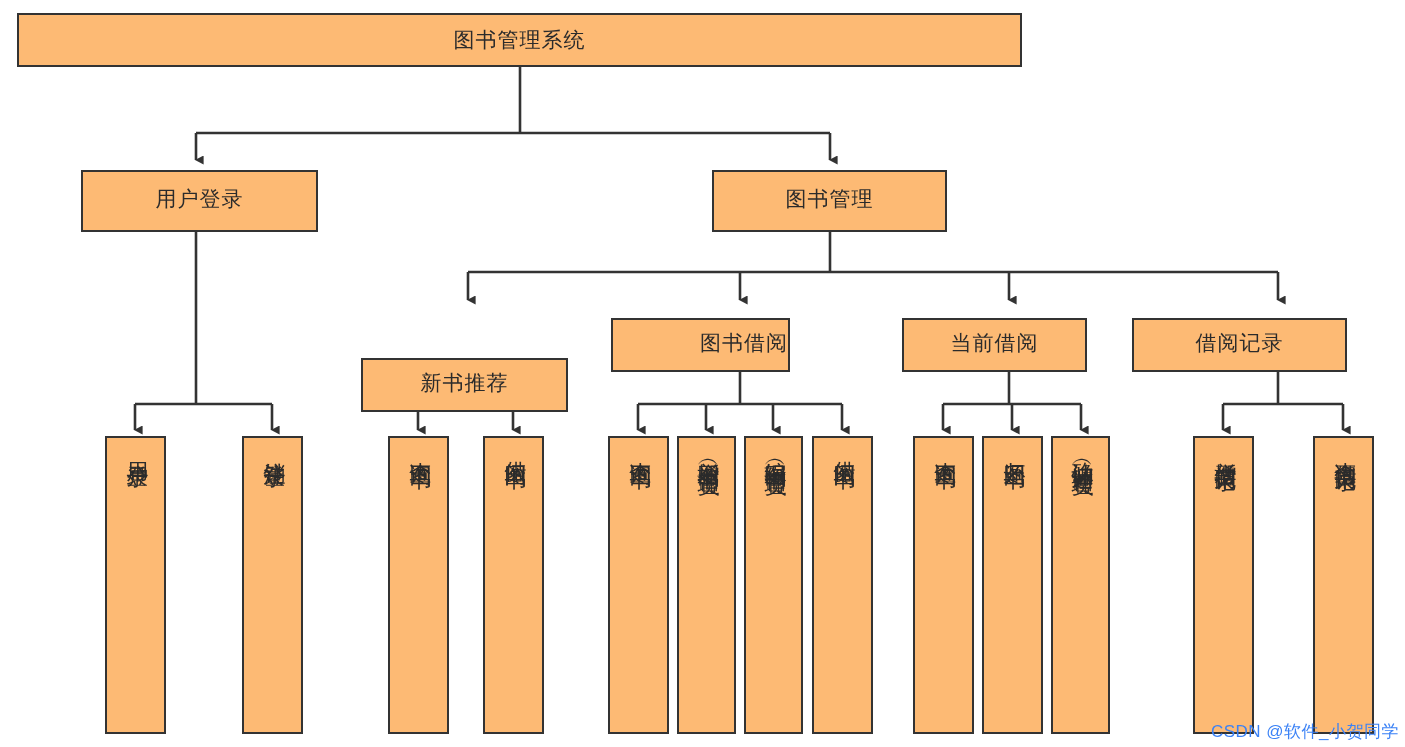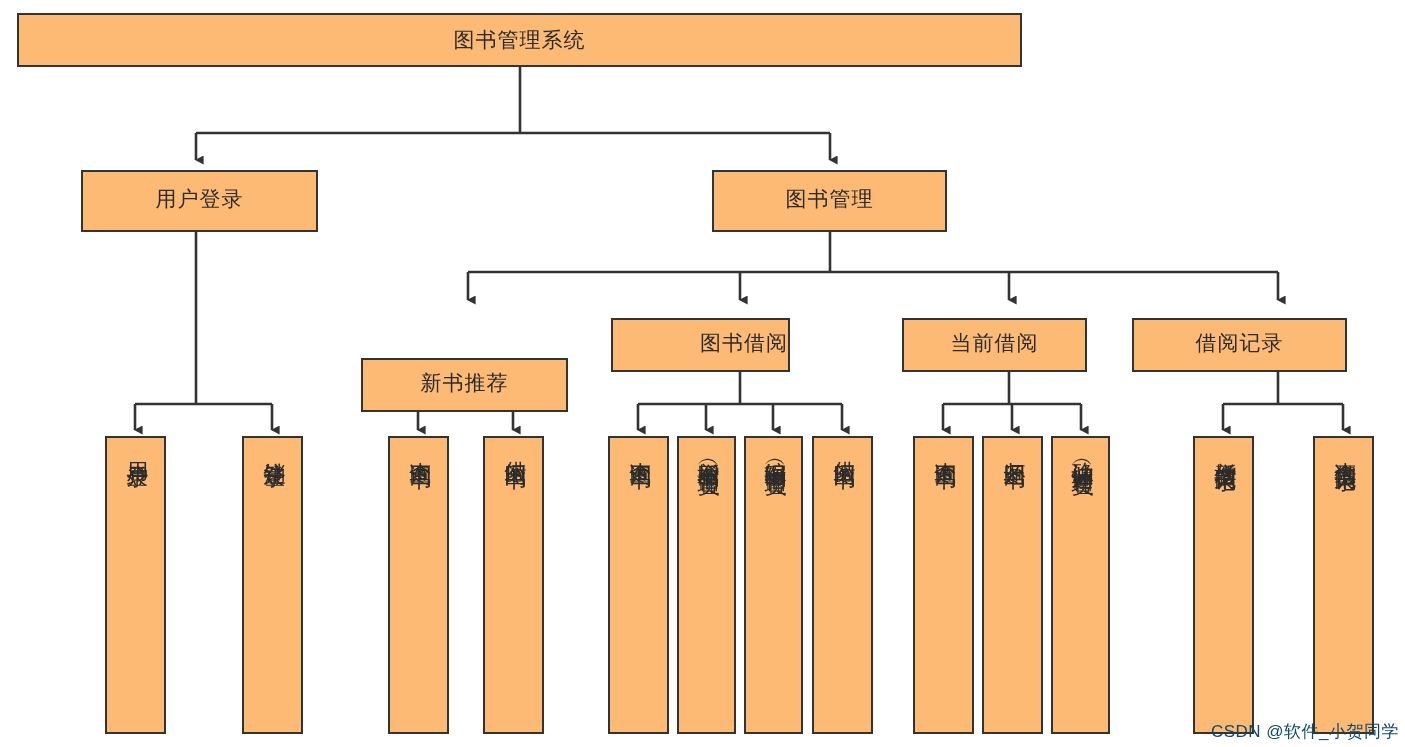--- a/index.html
+++ b/index.html
@@ -57,21 +57,21 @@
     line-height: 1.08;
     letter-spacing: 2px;
     white-space: nowrap;
     color: #2b2b2b;
   }
   .watermark {
     position: absolute;
     right: 6px;
     bottom: 4px;
     font-size: 17px;
-    color: #0c4a6e;
+    color: #3b82f6;
     letter-spacing: 0.5px;
     white-space: nowrap;
   }
 </style>
 </head>
 <body>
 
 <div id="diagram-root">
 
   <svg class="connectors" viewBox="0 0 1405 747" xmlns="http://www.w3.org/2000/svg">

